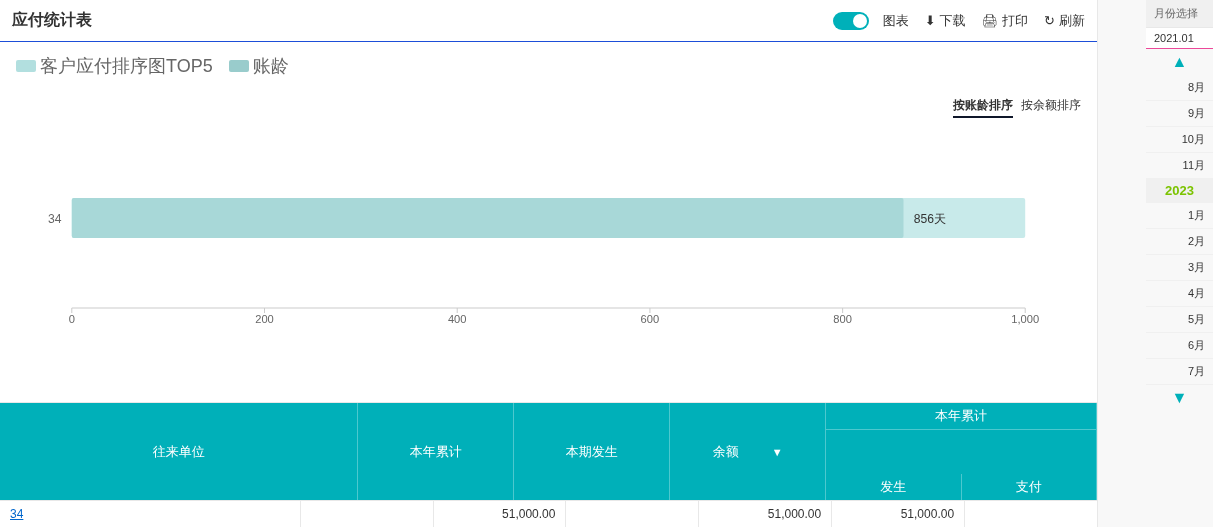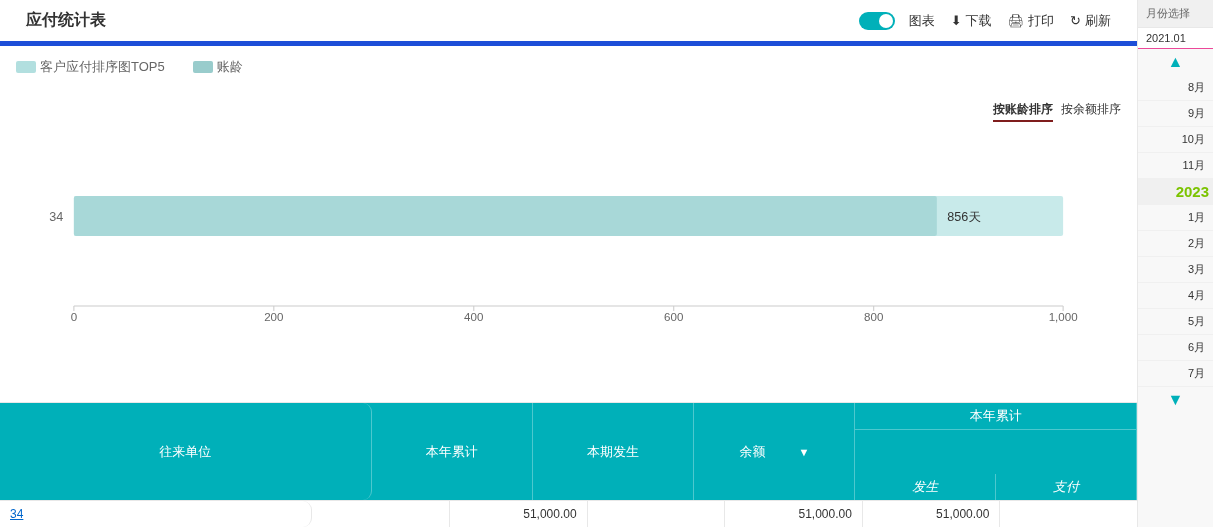--- a/index.html
+++ b/index.html
@@ -4,74 +4,74 @@
   <style>
     * { box-sizing: border-box; margin: 0; padding: 0; }
     body { font-family: 'Microsoft YaHei', Arial, sans-serif; font-size: 13px; background: #f5f5f5; color: #333; }
 
     .page-wrapper { display: flex; height: 527px; width: 1213px; background: #fff; position: relative; }
 
     
     .main-content { flex: 1; display: flex; flex-direction: column; overflow: hidden; }
 
     
-    .header { display: flex; align-items: center; justify-content: space-between; padding: 10px 26px; background: #fff; border-bottom: 5px solid #1d4ed8; }
+    .header { display: flex; align-items: center; justify-content: space-between; padding: 10px 12px; background: #fff; border-bottom: 1px solid #1d4ed8; }
     .header-title { font-size: 16px; font-weight: bold; color: #333; }
     .header-actions { display: flex; align-items: center; gap: 16px; }
     .toggle-wrapper { display: flex; align-items: center; gap: 14px; }
     .toggle { width: 36px; height: 18px; background: #00b0b9; border-radius: 9px; position: relative; cursor: pointer; }
     .toggle::after { content: ''; position: absolute; width: 14px; height: 14px; background: #fff; border-radius: 50%; top: 2px; right: 2px; }
     .action-btn { display: flex; align-items: center; gap: 4px; color: #333; cursor: pointer; font-size: 13px; }
 
     
     .chart-area { flex: 1; padding: 12px 16px; background: #fff; position: relative; }
-    .chart-legend { display: flex; align-items: center; gap: 28px; margin-bottom: 8px; font-size: 13px; color: #666; }
+    .chart-legend { display: flex; align-items: center; gap: 16px; margin-bottom: 8px; font-size: 18px; color: #666; }
     .legend-item { display: flex; align-items: center; gap: 4px; }
     .legend-color { width: 20px; height: 12px; border-radius: 2px; }
 
     .sort-buttons { position: absolute; top: 55px; right: 16px; display: flex; gap: 8px; font-size: 12px; }
     .sort-btn { color: #333; cursor: pointer; padding-bottom: 2px; }
-    .sort-btn.active { border-bottom: 2px solid #7f1d1d; font-weight: bold; }
+    .sort-btn.active { border-bottom: 2px solid #0f172a; font-weight: bold; }
 
     
     .bar-chart-container { position: relative; margin-top: 10px; height: 260px; }
     .bar-chart-svg { width: 100%; height: 100%; }
 
     
     .table-area { background: #fff; border-top: 1px solid #e8e8e8; }
     .table-header-row { display: flex; background: #00b0b9; color: #fff; font-size: 13px; }
     .th { padding: 8px 10px; text-align: center; border-right: 1px solid rgba(255,255,255,0.3); }
     .th:last-child { border-right: none; }
     .td { padding: 6px 10px; text-align: right; border-right: 1px solid #e8e8e8; font-size: 12px; }
     .td:last-child { border-right: none; }
     .td.left { text-align: left; }
     .td.link { color: #0066cc; text-decoration: underline; cursor: pointer; text-align: left; }
     .table-data-row { display: flex; background: #fff; border-top: 1px solid #e8e8e8; }
 
     
-    .col-unit { flex: 2.5; border-radius: 9px; }
+    .col-unit { flex: 2.5; }
     .col-period-balance { flex: 1; }
     .col-current-occur { flex: 1; }
     .col-current-pay { flex: 1; }
     .col-balance { flex: 1; }
     .col-year-occur { flex: 1; }
     .col-year-pay { flex: 1; }
 
     
-    .right-sidebar { width: 76px; background: #f8f8f8; border-left: 1px solid #e8e8e8; display: flex; flex-direction: column; font-size: 12px; overflow-y: auto; }
+    .right-sidebar { width: 116px; background: #f8f8f8; border-left: 1px solid #e8e8e8; display: flex; flex-direction: column; font-size: 12px; overflow-y: auto; padding-left: 48px; }
     .sidebar-header { padding: 6px 8px; font-size: 11px; color: #666; border-bottom: 1px solid #e8e8e8; background: #f0f0f0; }
     .sidebar-date { padding: 4px 8px; font-size: 11px; color: #333; border-bottom: 1px solid #ec4899; background: #fff; }
     .sidebar-nav-btn { display: flex; justify-content: center; align-items: center; padding: 4px; cursor: pointer; color: #00b0b9; font-size: 16px; }
     .month-item { padding: 5px 8px; cursor: pointer; color: #333; border-bottom: 1px solid #f0f0f0; text-align: right; font-size: 11px; }
-    .month-item.year-label { color: #7bc300; font-weight: bold; font-size: 15px; text-align: right; padding: 4px; background: #f0f0f0; }
+    .month-item.year-label { color: #7bc300; font-weight: bold; font-size: 13px; text-align: center; padding: 4px; background: #f0f0f0; }
 
     
     .year-total-header { display: flex; flex-direction: column; flex: 2; border-right: 1px solid rgba(255,255,255,0.3); gap: 44px; }
     .year-total-label { text-align: center; padding: 4px; border-bottom: 1px solid rgba(255,255,255,0.3); }
-    .year-total-sub { display: flex; font-style: italic; }
+    .year-total-sub { display: flex; }
     .year-sub-col { flex: 1; text-align: center; padding: 4px 6px; border-right: 1px solid rgba(255,255,255,0.3); }
     .year-sub-col:last-child { border-right: none; }
   </style>
 </head>
 <body>
 
 <div class="page-wrapper">
 
   <div class="main-content">
 

